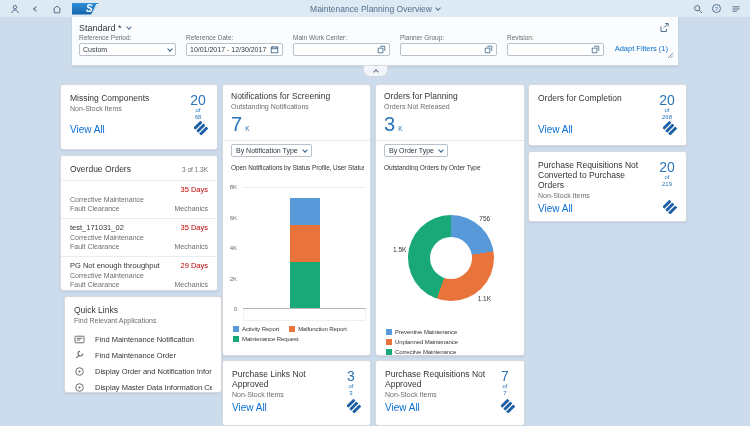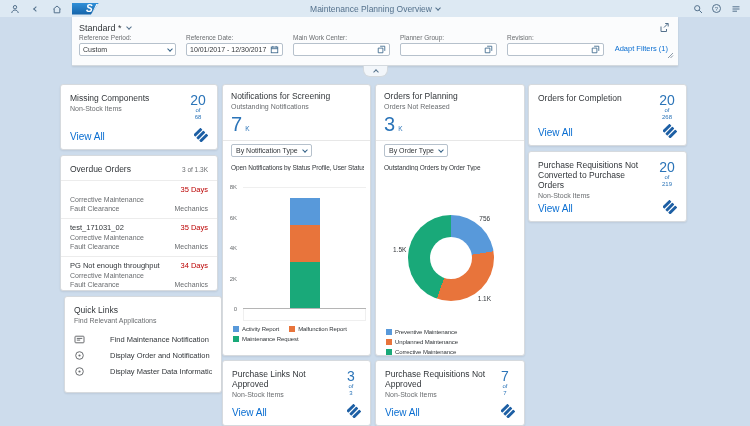--- a/index.html
+++ b/index.html
@@ -38,21 +38,21 @@
   .fbox .chev{color:#346187;}
   .fico{color:#346187;display:inline-flex;}
   .adapt{margin-left:auto;font-size:7.5px;color:#0a6ed1;white-space:nowrap;padding-bottom:3px;cursor:pointer;}
   .grip{position:absolute;right:4px;bottom:2px;color:#8a99a8;}
   .pill{position:absolute;left:363px;top:66px;width:25px;height:11px;background:#f2f6fa;border:1px solid #d3d9de;
         border-top:none;border-radius:0 0 7px 7px;display:flex;align-items:center;justify-content:center;
         color:#54718c;cursor:pointer;z-index:4;}
   
   .card{position:absolute;background:#fff;border:1px solid #d6dade;border-radius:3px;
         box-shadow:0 1px 2px rgba(0,0,0,0.08);}
-  .tile{display:flex;flex-direction:column;justify-content:space-between;padding:8px 9px 7px 9px;}
+  .tile{display:flex;flex-direction:column;justify-content:flex-start;padding:8px 9px 7px 9px;}
   .tile-top{display:flex;justify-content:space-between;}
   .tile-title{font-size:8.5px;color:#32363a;line-height:10px;}
   .tile-sub{font-size:7px;color:#6a6d70;margin-top:2px;line-height:8px;}
   .kpi-block{text-align:center;color:#2b74b8;margin-left:6px;min-width:20px;}
   .kn{font-size:14px;line-height:14px;}
   .ko{font-size:6px;line-height:7px;}
   .kt{font-size:6px;line-height:7px;}
   .tile-foot{display:flex;justify-content:space-between;align-items:flex-end;}
   .viewall{font-size:10px;color:#0a6ed1;cursor:pointer;text-decoration:none;}
   .layers{display:inline-flex;}
@@ -64,21 +64,21 @@
   .oo-r1{display:flex;justify-content:space-between;min-height:9px;}
   .oo-name{font-size:7.5px;color:#32363a;}
   .oo-days{font-size:7.5px;color:#bb0000;}
   .oo-l{font-size:7px;color:#6a6d70;margin-top:1.5px;line-height:8px;}
   .oo-r3{display:flex;justify-content:space-between;font-size:7px;color:#6a6d70;margin-top:1.5px;line-height:8px;}
   
   .ql{padding:8px 9px;}
   .ql-title{font-size:8.5px;color:#32363a;}
   .ql-sub{font-size:7px;color:#6a6d70;margin-top:2px;}
   .ql-list{margin-top:7px;}
-  .ql-row{display:flex;align-items:center;gap:25px;height:16px;cursor:pointer;}
+  .ql-row{display:flex;align-items:center;gap:10px;height:16px;cursor:pointer;}
   .ql-ico{color:#6a6d70;display:inline-flex;width:11px;justify-content:center;}
   .ql-label{font-size:7.5px;color:#32363a;white-space:nowrap;overflow:hidden;}
   
   .cc-head{padding:6px 8px 0 8px;}
   .cc-title{font-size:8.5px;color:#32363a;line-height:10px;}
   .cc-sub{font-size:7px;color:#6a6d70;margin-top:1px;line-height:9px;}
   .cc-kpi{margin-top:2px;color:#2b74b8;}
   .kpi-num{font-size:20px;line-height:22px;}
   .kpi-unit{font-size:6.5px;margin-left:3px;}
   .cc-sep{position:absolute;left:0;right:0;top:55px;border-top:1px solid #e7e7e7;}
@@ -280,21 +280,21 @@
         </div>
       <div class="oo-l">Corrective Maintenance</div>
       <div class="oo-r3">
           <span>Fault Clearance</span>
           <span>Mechanics</span>
         </div>
     </div>
     <div class="oo-item">
       <div class="oo-r1">
           <span class="oo-name">PG Not enough throughput</span>
-          <span class="oo-days">34 Days</span>
+          <span class="oo-days">29 Days</span>
         </div>
       <div class="oo-l">Corrective Maintenance</div>
       <div class="oo-r3">
           <span>Fault Clearance</span>
           <span>Mechanics</span>
         </div>
     </div>
   </div>
 
   <div class="card ql" style="left:64px;top:296px;width:158px;height:97px;">
@@ -305,20 +305,29 @@
         <span class="ql-ico">
           <svg width="11" height="11" viewBox="0 0 11 11" fill="none" stroke="#6a6d70" stroke-width="1">
               <rect x="1" y="2.2" width="9" height="6.6" rx="0.8"></rect>
               <path d="M2.8 4.4h5.5M2.8 6.1h3.4"></path>
             </svg>
         </span>
         <span class="ql-label">Find Maintenance Notification</span>
       </div>
       <div class="ql-row">
         <span class="ql-ico">
+          <svg width="11" height="11" viewBox="0 0 11 11" fill="none" stroke="#6a6d70" stroke-width="1.1">
+              <path d="M8.8 3.6A2.4 2.4 0 1 1 6 1.2"></path>
+              <path d="M5 5.3 2.1 8.2"></path>
+            </svg>
+        </span>
+        <span class="ql-label">Find Maintenance Order</span>
+      </div>
+      <div class="ql-row">
+        <span class="ql-ico">
           <svg width="11" height="11" viewBox="0 0 11 11" fill="none" stroke="#6a6d70" stroke-width="1">
               <circle cx="5.5" cy="5.5" r="3.8"></circle>
               <circle cx="5.5" cy="5.5" r="1.1" fill="#6a6d70" stroke="none"></circle>
             </svg>
         </span>
         <span class="ql-label">Display Order and Notification Information ...</span>
       </div>
       <div class="ql-row">
         <span class="ql-ico">
           <svg width="11" height="11" viewBox="0 0 11 11" fill="none" stroke="#6a6d70" stroke-width="1">

